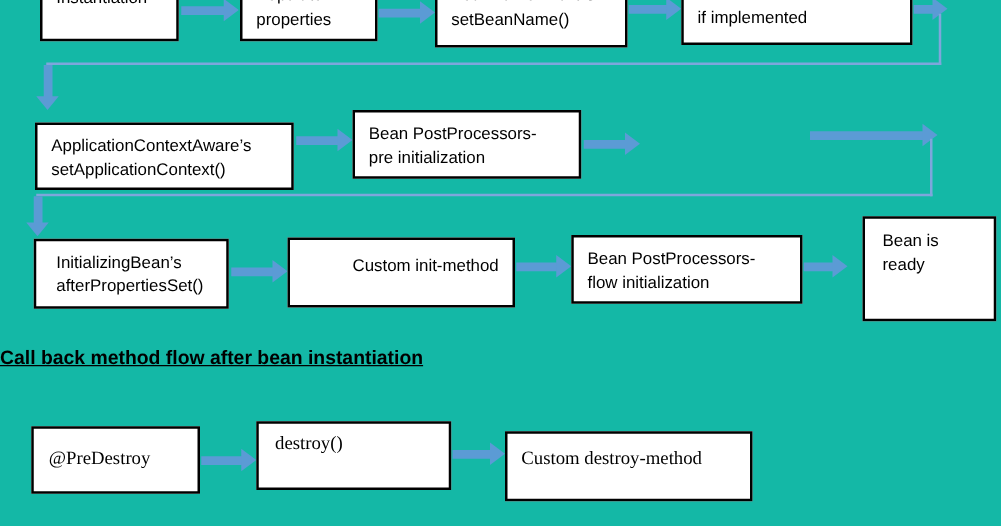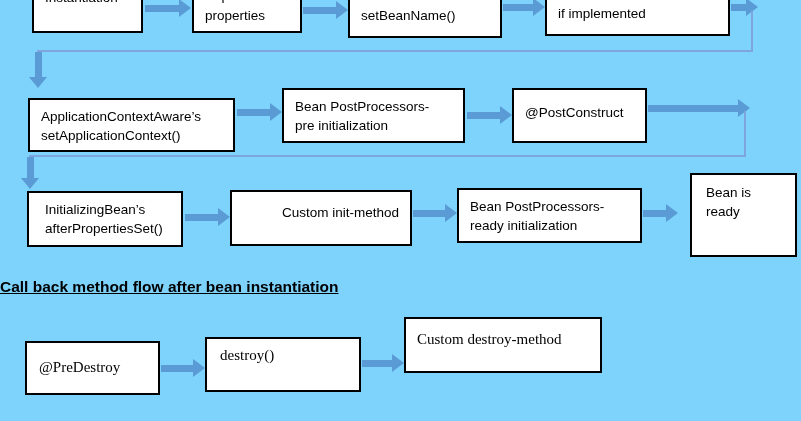--- a/index.html
+++ b/index.html
@@ -1,20 +1,20 @@
 <!DOCTYPE html>
 <html><head>
 <meta charset="utf-8">
 <style>
   html,body{margin:0;padding:0;background:#ffffff;}
   .canvas{
     position:relative;
     width:801px;height:421px;
     overflow:hidden;
-    background:#7dd3fc;
+    background:#14b8a6;
     font-family:"Liberation Sans", sans-serif;
     color:#000;
   }
   .bx{
     position:absolute;
     box-sizing:border-box;
     border:2px solid #000;
     background:#fff;
     padding:10px 11px 4px 11px;
     font-size:13.5px;
@@ -107,23 +107,20 @@
   <div class="bx r2" style="left:282px;top:88px;width:183px;height:55px;">
     <div>Bean PostProcessors-</div>
     <div>pre initialization</div>
   </div>
 
   <div class="har" style="left:467px;top:106px;width:45px;height:18px;">
     <div class="sh"></div>
     <div class="hd"></div>
   </div>
 
-  <div class="bx r2" style="left:512px;top:88px;width:135px;height:55px;padding-top:13px;">
-    <div>@PostConstruct</div>
-  </div>
 
   <div class="har" style="left:648px;top:99px;width:102px;height:18px;">
     <div class="sh"></div>
     <div class="hd"></div>
   </div>
 
   <div class="cl" style="left:744px;top:111px;width:2px;height:46px;"></div>
   <div class="cl" style="left:29px;top:155px;width:717px;height:2px;"></div>
   <div class="var" style="left:21px;top:157px;width:18px;height:32px;">
     <div class="sh"></div>
@@ -144,21 +141,21 @@
     <div>Custom init-method</div>
   </div>
 
   <div class="har" style="left:413px;top:204px;width:44px;height:18px;">
     <div class="sh"></div>
     <div class="hd"></div>
   </div>
 
   <div class="bx r2" style="left:457px;top:188px;width:185px;height:55px;">
     <div>Bean PostProcessors-</div>
-    <div>ready initialization</div>
+    <div>flow initialization</div>
   </div>
 
   <div class="har" style="left:643px;top:204px;width:35px;height:18px;">
     <div class="sh"></div>
     <div class="hd"></div>
   </div>
 
   <div class="bx r2" style="left:690px;top:173px;width:107px;height:84px;padding-top:8px;padding-left:14px;">
     <div>Bean is</div>
     <div>ready</div>
@@ -177,17 +174,17 @@
 
   <div class="bx serif" style="left:205px;top:337px;width:156px;height:55px;padding-top:6px;padding-left:13px;">
     <div>destroy()</div>
   </div>
 
   <div class="har" style="left:362px;top:354px;width:42px;height:18px;">
     <div class="sh"></div>
     <div class="hd"></div>
   </div>
 
-  <div class="bx serif" style="left:404px;top:317px;width:198px;height:56px;padding-top:10px;">
+  <div class="bx serif" style="left:404px;top:345px;width:198px;height:56px;padding-top:10px;">
     <div>Custom destroy-method</div>
   </div>
 
 </div>
 
 </body></html>

